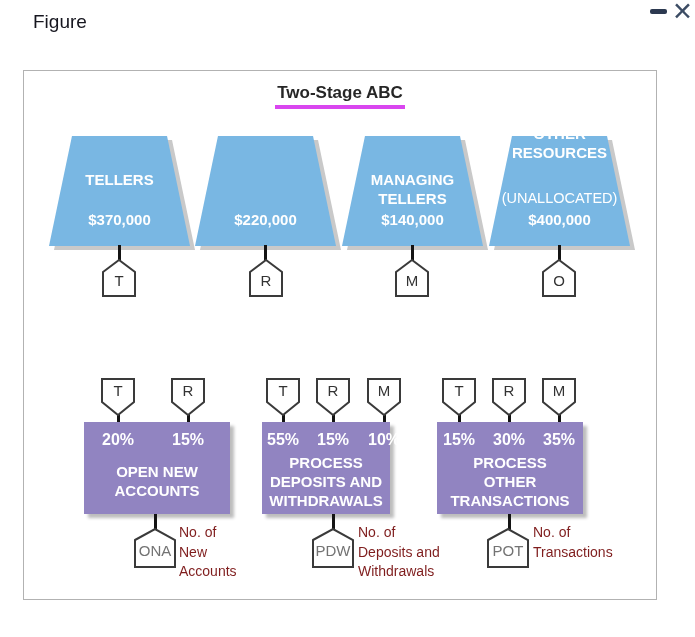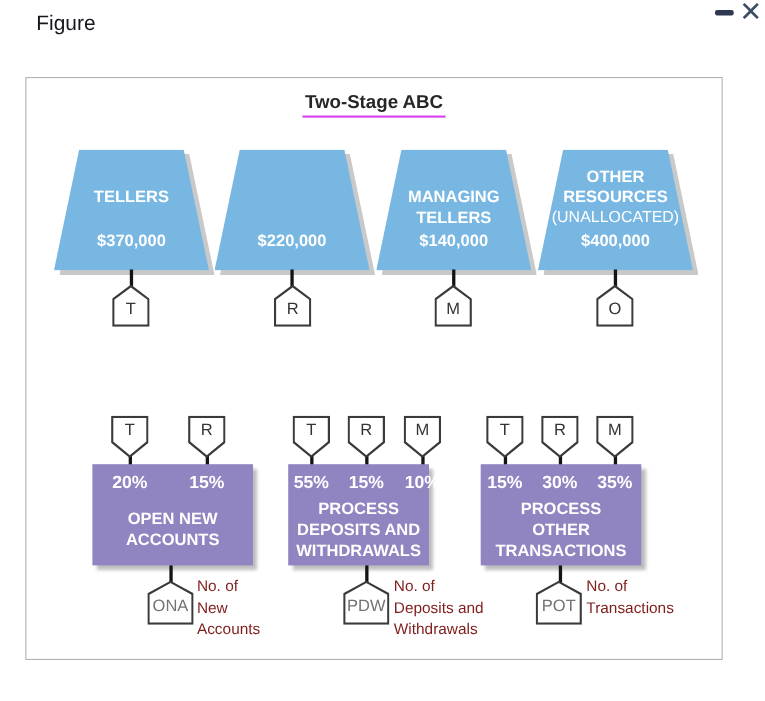--- a/index.html
+++ b/index.html
@@ -8,30 +8,30 @@
     font-family:"Liberation Sans", sans-serif;overflow:hidden;
     --resource-fill:#79b7e3;--activity-fill:#9184c1;
   }
   
   .win-title{position:absolute;left:33px;top:11px;font-size:19px;color:#16161f;}
   .btn-min{position:absolute;left:650px;top:9px;width:17px;height:5px;background:#2c3950;border-radius:2px;cursor:pointer;}
   .btn-close{position:absolute;left:672px;top:-2px;font-size:25px;color:#3c4c64;cursor:pointer;line-height:26px;}
   
   .panel{position:absolute;left:23px;top:70px;width:632px;height:528px;border:1px solid #b2b2b2;background:#fff;}
   .diag-title{position:absolute;left:0;right:0;top:12px;text-align:center;}
-  .diag-title span{display:inline-block;font-size:17px;font-weight:bold;color:#262626;border-bottom:2px solid #d946ef;padding:0 2px 2px 2px;}
+  .diag-title span{display:inline-block;font-size:17px;font-weight:bold;color:#262626;border-bottom:4px solid #d946ef;padding:0 2px 2px 2px;}
   
   .trap-wrap{position:absolute;top:65px;width:147px;height:115px;}
   .trap-shadow{position:absolute;left:5px;top:4px;width:141px;height:110px;background:#c9c9c9;
     clip-path:polygon(16.3% 0,83.7% 0,100% 100%,0 100%);}
   .trap{position:absolute;left:0;top:0;width:141px;height:110px;background:var(--resource-fill);
     clip-path:polygon(16.3% 0,83.7% 0,100% 100%,0 100%);color:#fff;text-align:center;}
   .trap-name{position:absolute;left:0;right:0;bottom:38px;font-size:15px;font-weight:bold;line-height:19px;}
   .trap-1 .trap-name{bottom:57px;}
-  .trap-4 .name-line:nth-child(3){font-weight:normal;font-size:14.5px;}
+  .trap-4 .name-line:nth-child(3){font-weight:normal;font-size:14.5px;margin-top:27px;}
   .name-line{display:block;}
   .trap-amount{position:absolute;left:0;right:0;bottom:18px;font-size:15px;font-weight:bold;}
   
   .stem{position:absolute;width:3px;background:#141414;}
   
   .tag{position:absolute;width:34px;height:38px;}
   .tag svg{position:absolute;left:0;top:0;width:100%;height:100%;}
   .tag .tag-letter{position:absolute;left:0;right:0;text-align:center;font-size:15px;color:#333;}
   .tag-up .tag-letter{top:13px;}
   .tag-down .tag-letter{top:4px;}

